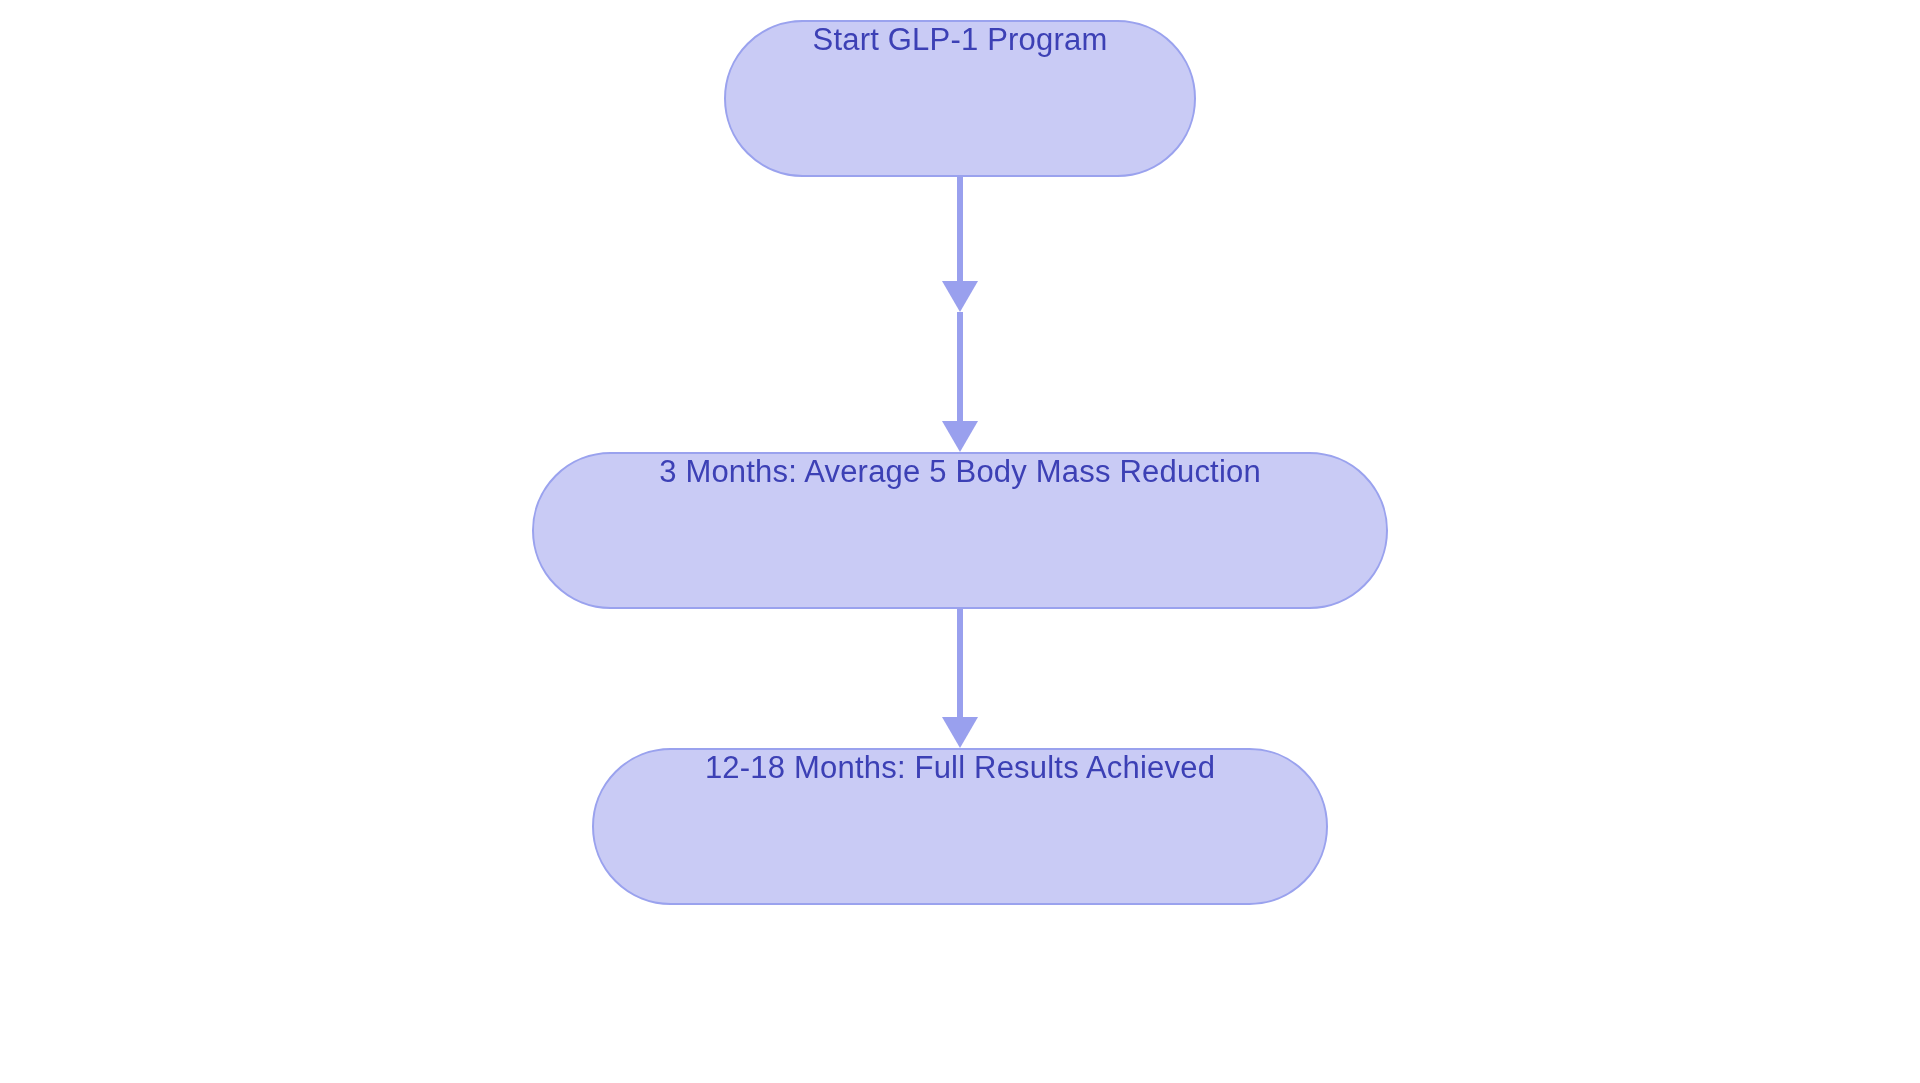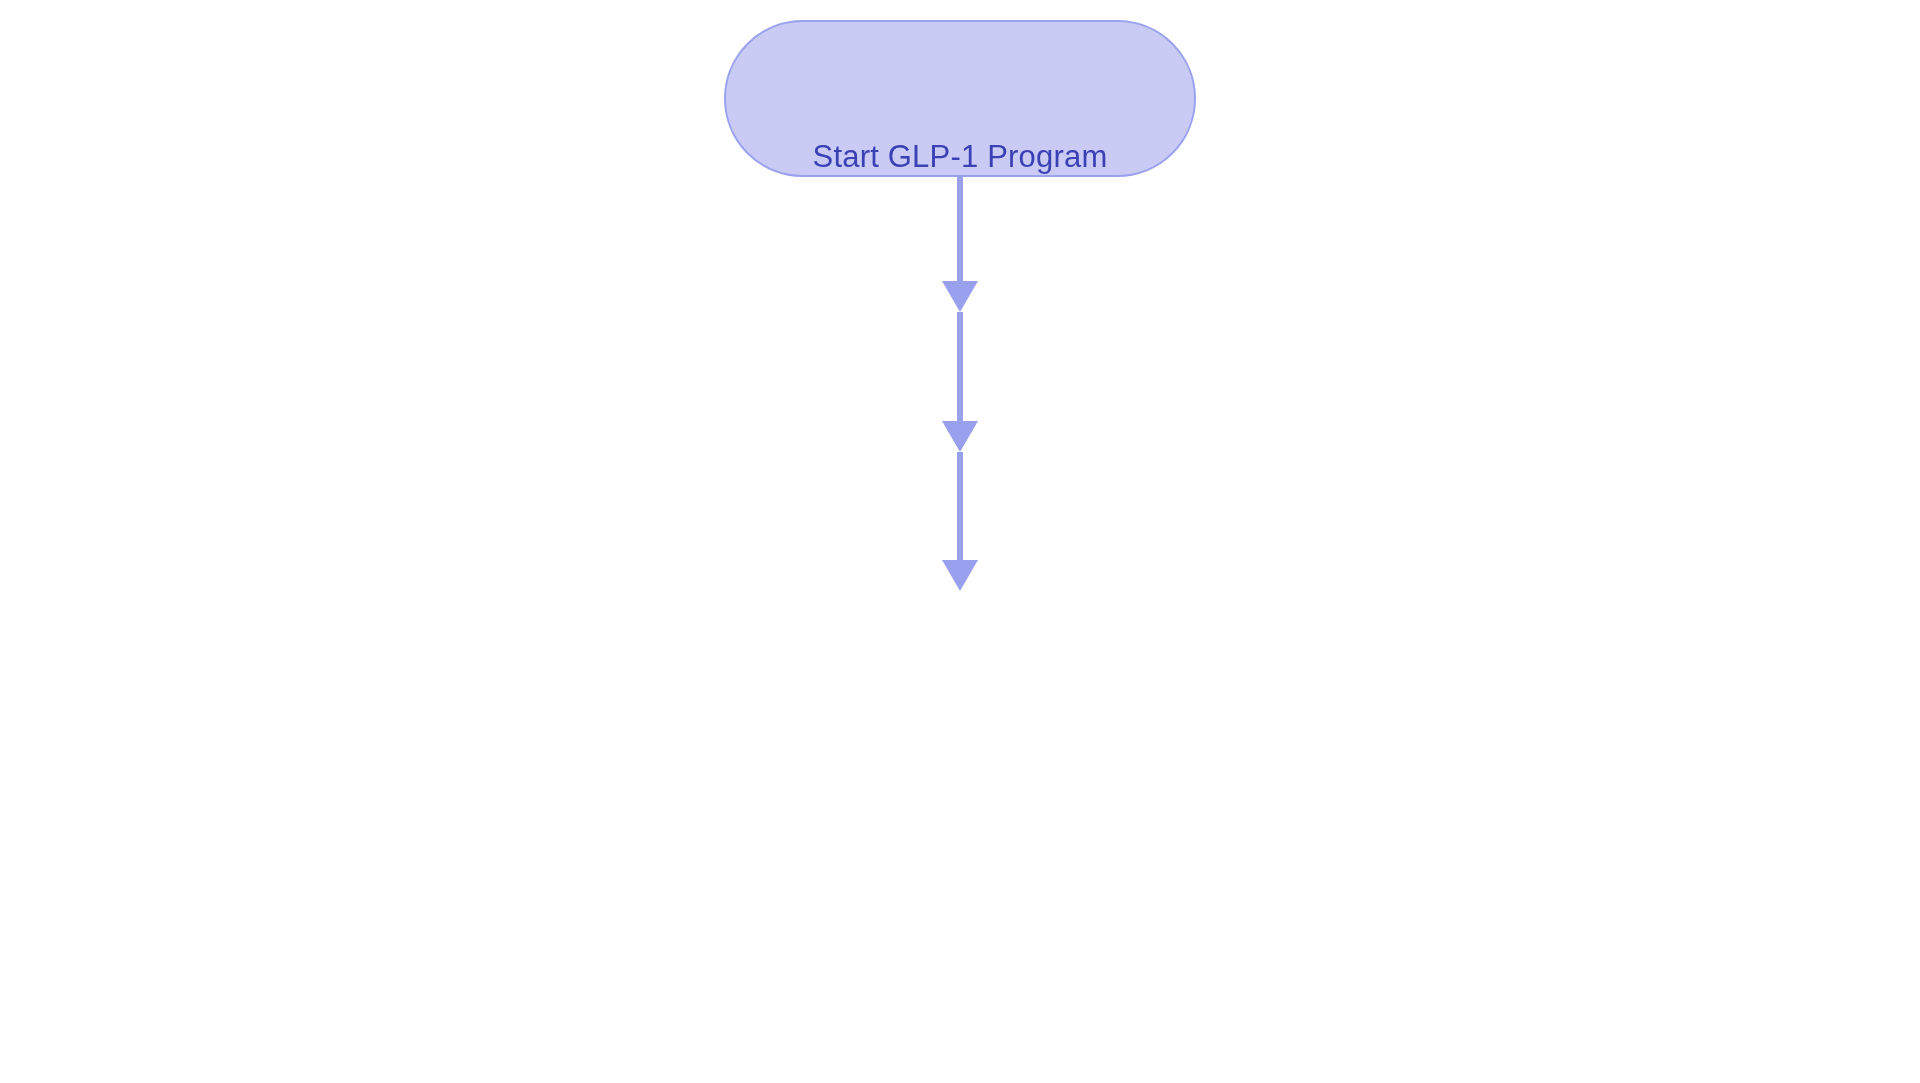--- a/index.html
+++ b/index.html
@@ -32,21 +32,21 @@
     align-items:center;
     box-sizing:border-box;
   }
   .node{
     box-sizing:border-box;
     height:157px;
     border-radius:80px;
     background:var(--node-fill);
     border:2.5px solid var(--node-border);
     display:flex;
-    align-items:flex-end;
+    align-items:flex-start;
     justify-content:center;
     flex:0 0 auto;
   }
   .node-label{
     color:var(--node-text);
     font-size:31px;
     letter-spacing:0.2px;
     white-space:nowrap;
     text-align:center;
   }
@@ -91,21 +91,27 @@
       <div class="stem"></div>
       <div class="arrowhead"></div>
     </div>
 
 
     <div class="connector c2">
       <div class="stem"></div>
       <div class="arrowhead"></div>
     </div>
 
+    <div class="node w3">
+      <span class="node-label">3 Months: Average 5 Body Mass Reduction</span>
+    </div>
 
     <div class="connector c3">
       <div class="stem"></div>
       <div class="arrowhead"></div>
     </div>
 
+    <div class="node w4">
+      <span class="node-label">12-18 Months: Full Results Achieved</span>
+    </div>
 
   </div>
 </div>
 
 </body></html>

